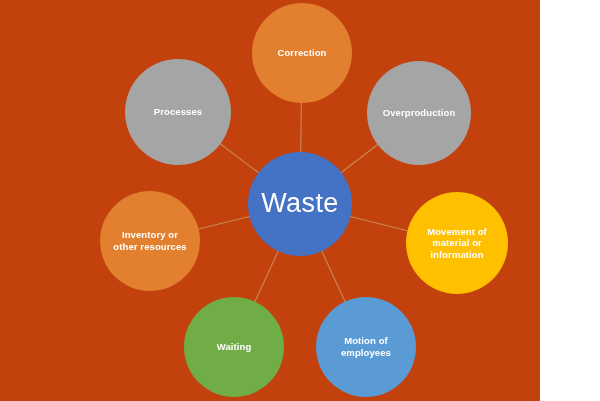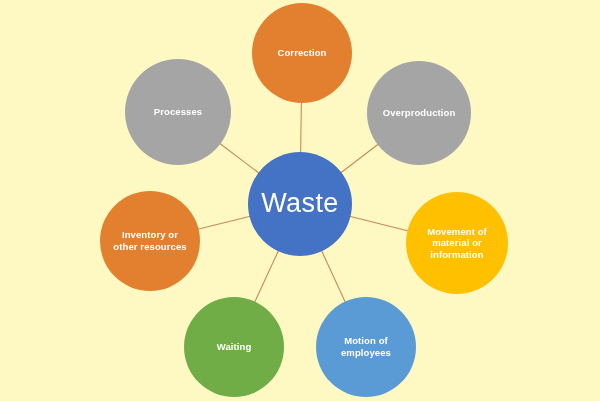--- a/index.html
+++ b/index.html
@@ -9,23 +9,23 @@
     background: #ffffff;
   }
   body {
     width: 600px;
     height: 401px;
     overflow: hidden;
     font-family: "Liberation Sans", sans-serif;
   }
   #diagram-root {
     position: relative;
-    width: 600px;
+    width: 540px;
     height: 401px;
-    background: #fef9c3;
+    background: #c2410c;
   }
   svg#waste-diagram {
     display: block;
     width: 600px;
     height: 401px;
   }
   .spoke-line {
     stroke: #c8895a;
     stroke-width: 1.1;
     fill: none;

